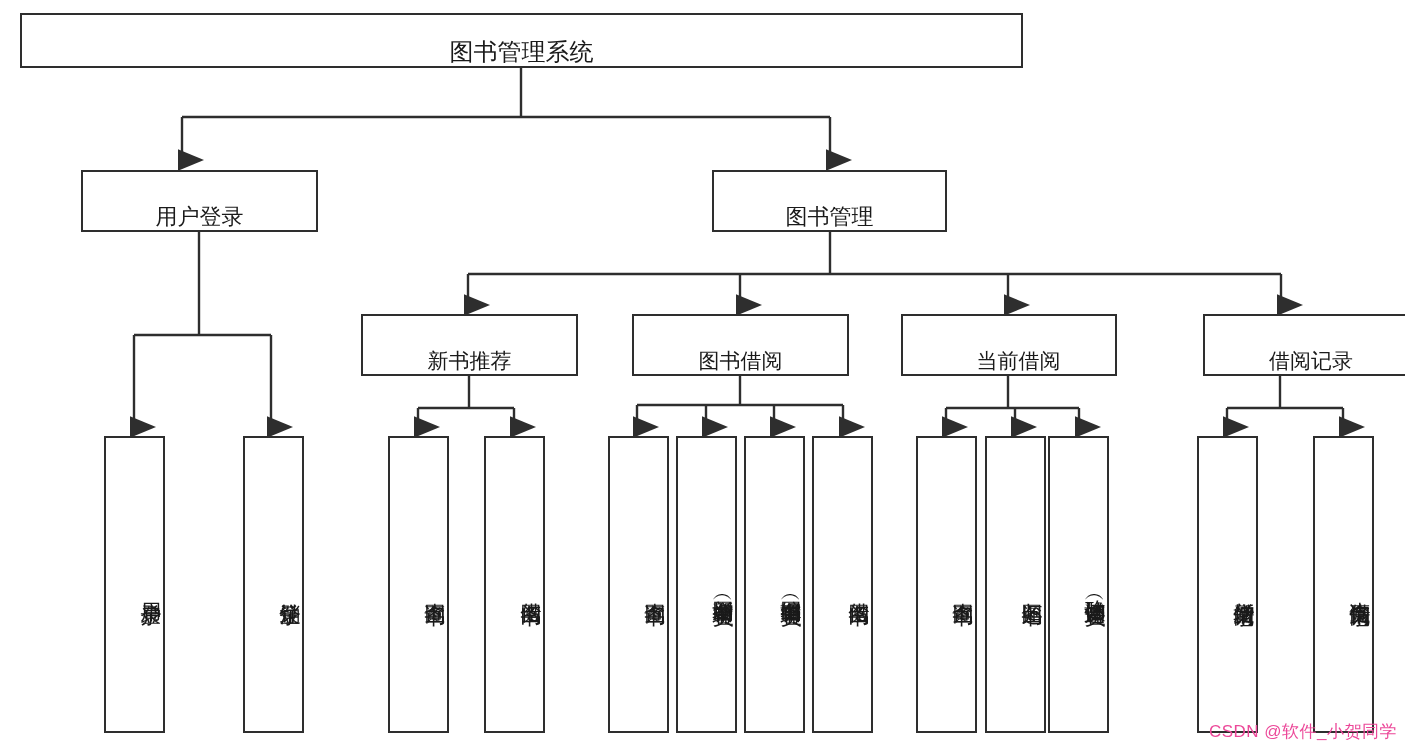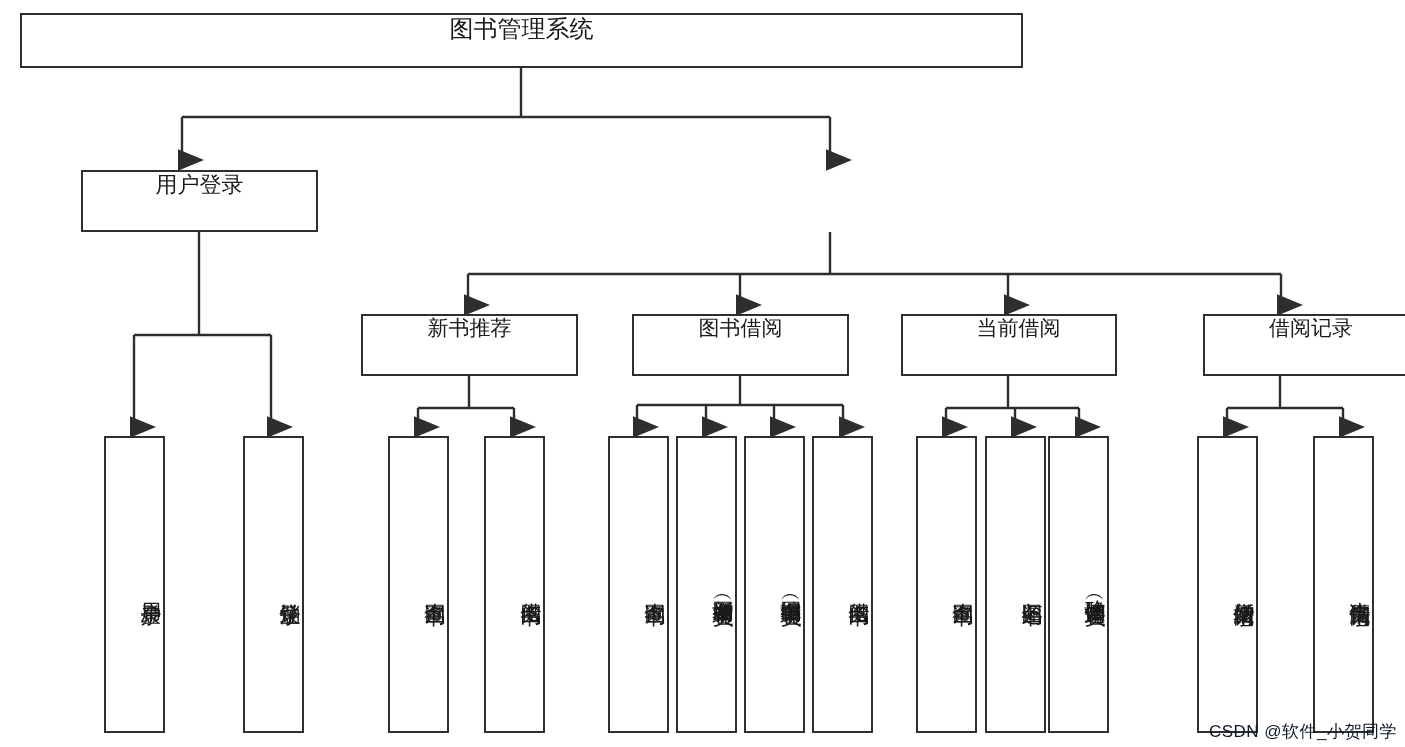--- a/index.html
+++ b/index.html
@@ -16,21 +16,21 @@
     height: 747px;
     background: #ffffff;
     overflow: hidden;
   }
   .node {
     position: absolute;
     box-sizing: border-box;
     border: 2px solid #2e2e2e;
     background: #ffffff;
     display: flex;
-    align-items: flex-start;
+    align-items: flex-end;
     justify-content: center;
     color: #1a1a1a;
     text-align: center;
     line-height: 1.18;
   }
   .node.root {
     font-size: 24px;
   }
   .node.level1 {
     font-size: 22px;
@@ -66,21 +66,21 @@
     fill: none;
   }
   .arrowhead {
     fill: #2e2e2e;
   }
   .watermark {
     position: absolute;
     right: 8px;
     bottom: 4px;
     font-size: 17px;
-    color: #0f172a;
+    color: #ec4899;
     letter-spacing: 0.5px;
     white-space: nowrap;
   }
 </style>
 </head>
 <body>
 
 <div id="canvas">
 
   <svg id="wires" viewBox="0 0 1405 747">
@@ -133,20 +133,23 @@
     <path class="wire" d="M 1343 408 L 1343 427" marker-end="url(#arrow)"></path>
   </svg>
 
   <div class="node root" style="left:20px; top:13px; width:1003px; height:55px;">
     <span>图书管理系统</span>
   </div>
 
   <div class="node level1" style="left:81px; top:170px; width:237px; height:62px;">
     <span>用户登录</span>
   </div>
+  <div class="node level1" style="left:712px; top:170px; width:235px; height:62px;">
+    <span>图书管理</span>
+  </div>
 
   <div class="node level2" style="left:361px; top:314px; width:217px; height:62px;">
     <span>新书推荐</span>
   </div>
   <div class="node level2" style="left:632px; top:314px; width:217px; height:62px;">
     <span>图书借阅</span>
   </div>
   <div class="node level2" style="left:901px; top:314px; width:216px; height:62px;padding-left:19px;">
     <span>当前借阅</span>
   </div>

